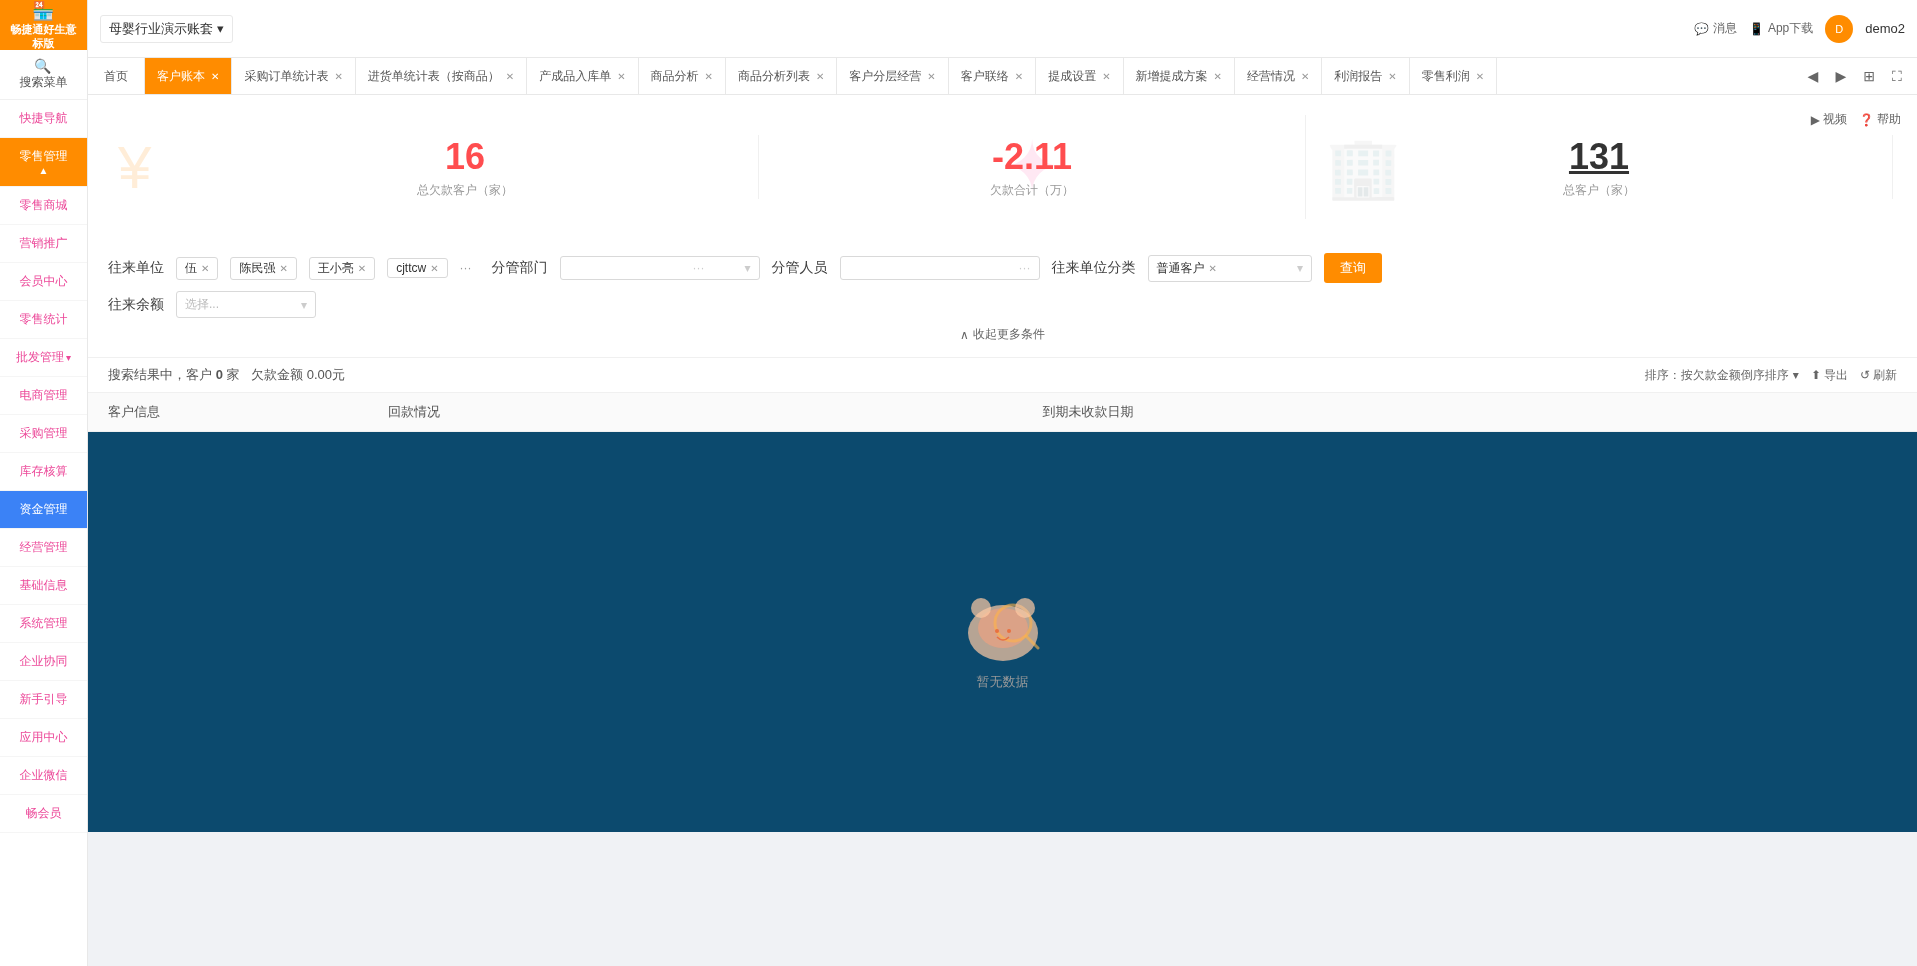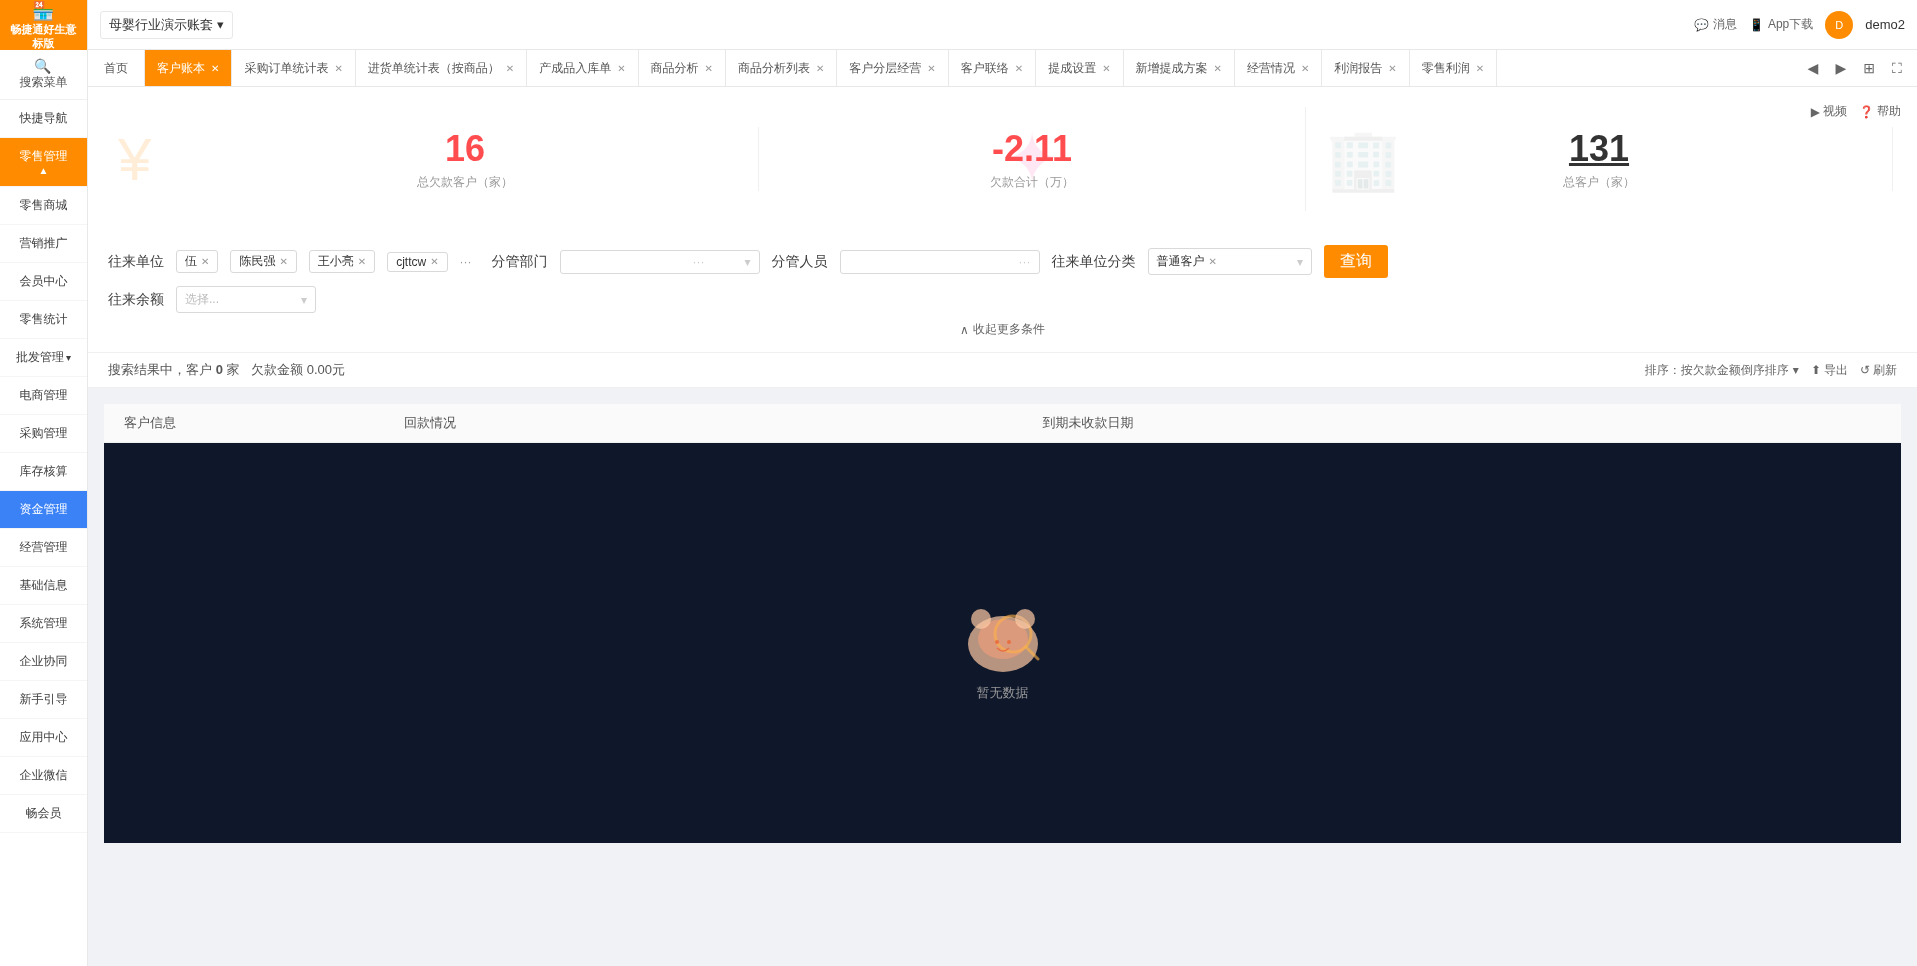--- a/index.html
+++ b/index.html
@@ -3,28 +3,28 @@
   <meta charset="utf-8">
   <style>
     * { box-sizing: border-box; margin: 0; padding: 0; }
     body { font-family: "Microsoft YaHei", "PingFang SC", Arial, sans-serif; font-size: 13px; background: #f5f5f5; display: flex; height: 100vh; overflow: hidden; }
 
     
     .sidebar { width: 88px; background: #fff; display: flex; flex-direction: column; border-right: 1px solid #e8e8e8; flex-shrink: 0; }
     .sidebar-logo { background: #ff8c00; padding: 10px; display: flex; align-items: center; justify-content: center; height: 50px; }
     .sidebar-logo-text { color: #fff; font-size: 11px; font-weight: bold; text-align: center; line-height: 1.3; }
     .sidebar-search { padding: 8px 6px; border-bottom: 1px solid #f0f0f0; text-align: center; color: #555; font-size: 12px; cursor: pointer; }
-    .sidebar-nav-item { padding: 10px 6px; text-align: center; color: #404040; font-size: 12px; cursor: pointer; border-bottom: 1px solid #f5f5f5; }
+    .sidebar-nav-item { padding: 10px 6px; text-align: center; color: #ec4899; font-size: 12px; cursor: pointer; border-bottom: 1px solid #f5f5f5; }
     .sidebar-nav-item.active { background: #ff8c00; color: #fff; }
 
     
     .main { flex: 1; display: flex; flex-direction: column; overflow: hidden; }
 
     
-    .topbar { height: 50px; background: #fff; border-bottom: 1px solid #e8e8e8; display: flex; align-items: center; padding: 0 12px; gap: 8px; flex-shrink: 0; }
+    .topbar { height: 58px; background: #fff; border-bottom: 1px solid #e8e8e8; display: flex; align-items: center; padding: 0 12px; gap: 8px; flex-shrink: 0; }
     .topbar-left { display: flex; align-items: center; gap: 8px; flex: 1; }
     .store-select { display: flex; align-items: center; gap: 4px; font-size: 13px; color: #333; cursor: pointer; padding: 4px 8px; border: 1px solid #e8e8e8; border-radius: 3px; }
     .topbar-right { display: flex; align-items: center; gap: 12px; }
     .topbar-icon-btn { display: flex; align-items: center; gap: 4px; font-size: 12px; color: #666; cursor: pointer; }
     .avatar { width: 28px; height: 28px; border-radius: 50%; background: #ff8c00; display: flex; align-items: center; justify-content: center; color: #fff; font-size: 11px; }
 
     
     .tabbar { background: #fff; border-bottom: 1px solid #e8e8e8; display: flex; align-items: center; flex-shrink: 0; overflow: hidden; }
     .tab { display: flex; align-items: center; gap: 4px; padding: 0 12px; height: 36px; font-size: 12px; color: #555; cursor: pointer; border-right: 1px solid #e8e8e8; white-space: nowrap; flex-shrink: 0; }
     .tab.active { background: #ff8c00; color: #fff; }
@@ -49,33 +49,33 @@
 
     
     .filter-area { background: #fff; padding: 14px 20px; border-bottom: 1px solid #f0f0f0; }
     .filter-row { display: flex; align-items: center; gap: 12px; margin-bottom: 8px; flex-wrap: wrap; }
     .filter-label { font-size: 14px; color: #404040; white-space: nowrap; }
     .filter-tag { display: inline-flex; align-items: center; gap: 4px; background: #fff; border: 1px solid #d9d9d9; border-radius: 3px; padding: 2px 8px; font-size: 12px; color: #333; }
     .filter-tag .x { color: #999; cursor: pointer; font-size: 10px; }
     .filter-more { color: #999; font-size: 12px; cursor: pointer; }
     .filter-select { display: flex; align-items: center; border: 1px solid #d9d9d9; border-radius: 3px; padding: 4px 8px; font-size: 12px; color: #333; cursor: pointer; min-width: 120px; gap: 40px; }
     .filter-select-wide { min-width: 200px; }
-    .query-btn { background: #ff8c00; color: #fff; border: none; border-radius: 3px; padding: 6px 16px; font-size: 16px; cursor: pointer; }
+    .query-btn { background: #ff8c00; color: #fff; border: none; border-radius: 3px; padding: 6px 16px; font-size: 13px; cursor: pointer; }
     .collapse-btn { display: flex; align-items: center; gap: 4px; color: #666; font-size: 12px; cursor: pointer; }
     .collapse-row { display: flex; justify-content: center; margin-top: 4px; }
 
     
     .results-bar { background: #fff; padding: 8px 20px; border-bottom: 1px solid #f0f0f0; display: flex; align-items: center; justify-content: space-between; }
     .results-info { font-size: 13px; color: #555; }
     .results-actions { display: flex; align-items: center; gap: 12px; font-size: 12px; color: #666; }
     .sort-select { display: flex; align-items: center; gap: 4px; cursor: pointer; }
     .action-btn-link { display: flex; align-items: center; gap: 3px; cursor: pointer; color: #666; }
 
     
-    .table-container { background: #0f172a; margin: 16px; }
+    .table-container { background: #0c4a6e; margin: 0; }
     .table-header { display: grid; grid-template-columns: 280px 1fr 1fr 200px; padding: 10px 20px; background: #fafafa; border-bottom: 1px solid #f0f0f0; font-size: 13px; color: #555; font-weight: 500; }
     .table-body { min-height: 400px; display: flex; align-items: center; justify-content: center; flex-direction: column; padding: 60px 20px; }
     .empty-text { font-size: 13px; color: #999; }
 
     
     .empty-illustration { display: flex; flex-direction: column; align-items: center; }
 
     
     ::-webkit-scrollbar { width: 6px; height: 6px; }
     ::-webkit-scrollbar-track { background: #f1f1f1; }

